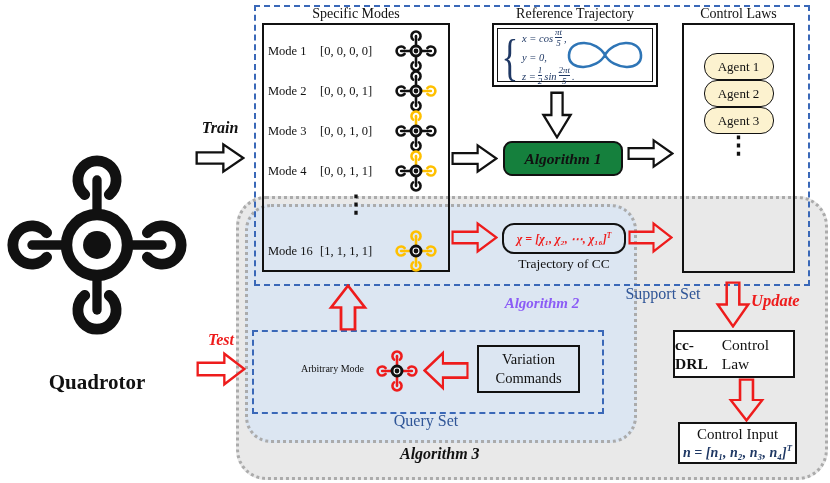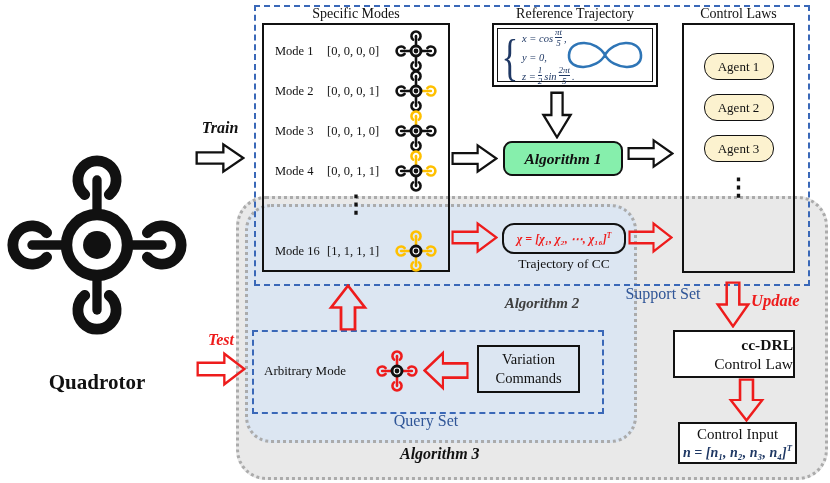--- a/index.html
+++ b/index.html
@@ -13,27 +13,27 @@
   .dashdot{border:2px dashed #3a68b8;background:transparent;}
   
   .frame{border:2px solid #111111;background:transparent;box-sizing:border-box;}
   .thickframe{border:2.5px solid #111111;background:#ffffff;box-sizing:border-box;}
   .rounded{border-radius:9px;}
   .title{font-size:14px;text-align:center;white-space:nowrap;}
   .bi{font-weight:bold;font-style:italic;}
   .center-flex{display:flex;align-items:center;justify-content:center;}
   
   .modes-col{display:flex;flex-direction:column;padding-top:6px;}
-  .mode-row{height:40px;display:flex;align-items:center;padding-left:11px;}
+  .mode-row{height:40px;display:flex;align-items:center;padding-left:4px;}
   .mode-label{font-size:12.5px;width:52px;flex:none;}
   .mode-vector{font-size:12.5px;flex:none;}
   .mode-icon{margin-left:auto;margin-right:10px;width:44px;height:44px;flex:none;display:flex;align-items:center;justify-content:center;}
   .vdots{text-align:center;font-weight:bold;font-size:24px;line-height:0.72;font-family:"DejaVu Serif",serif;}
   
-  .agents-col{display:flex;flex-direction:column;align-items:center;padding-top:28px;gap:14px;}
+  .agents-col{display:flex;flex-direction:column;align-items:center;padding-top:28px;gap:0;}
   .agent-pill{width:70px;height:27px;border:1.6px solid #111;border-radius:13px;background:#fcf2cf;
     display:flex;align-items:center;justify-content:center;font-size:13px;box-sizing:border-box;flex:none;}
   .agents-dots{height:22px;display:flex;align-items:center;justify-content:center;}
   
   .eqs{display:flex;align-items:center;font-style:italic;color:#1f3864;}
   .brace{font-size:50px;font-weight:400;line-height:54px;transform:scaleX(0.7);margin-right:0px;font-style:normal;}
   .eqlines{display:flex;flex-direction:column;gap:2px;}
   .eqline{font-size:10.5px;line-height:1.25;display:flex;align-items:center;white-space:nowrap;}
   .frac{display:inline-flex;flex-direction:column;text-align:center;vertical-align:middle;margin:0 2px;}
   .frac .num{display:block;font-size:9px;line-height:1.05;}
@@ -243,21 +243,21 @@
       <span>.</span>
     </span>
   </span>
 </div>
 <div class="abs" style="left:563px;top:32px;">
   <svg width="84" height="46" viewBox="0 0 84 46">
     <path d="M42 23 C34 8, 7 6, 6 23 C5 40, 34 38, 42 23 C50 8, 77 6, 78 23 C79 40, 50 38, 42 23" fill="none" stroke="#2e75b6" stroke-width="2.6" stroke-linecap="round"></path>
   </svg>
 </div>
 
-<div class="abs frame rounded center-flex bi" style="left:503px;top:141px;width:120px;height:35px;background:#86efac;border-width:2.2px;font-size:15.5px;">
+<div class="abs frame rounded center-flex bi" style="left:503px;top:141px;width:120px;height:35px;background:#15803d;border-width:2.2px;font-size:15.5px;">
   <span>Algorithm 1</span>
 </div>
 
 <div class="abs title" style="left:682px;top:6px;width:113px;">Control Laws</div>
 <div class="abs frame" style="left:682px;top:23px;width:113px;height:250px;">
   <div class="agents-col" id="agents-col">
       <div class="agent-pill">Agent 1</div>
       <div class="agent-pill">Agent 2</div>
       <div class="agent-pill">Agent 3</div>
       <div class="agents-dots vdots">⋮</div>
@@ -265,25 +265,25 @@
 </div>
 
 <div class="abs frame center-flex" style="left:502px;top:223px;width:124px;height:31px;border-radius:12px;">
   <span class="redtext" style="font-style:italic;font-weight:600;font-size:12px;white-space:nowrap;">
     <span>χ = [χ₁, χ₂, ⋯, χ₁₆]</span><sup class="t">T</sup>
   </span>
 </div>
 <div class="abs" style="left:502px;top:256px;width:124px;text-align:center;font-size:13.5px;white-space:nowrap;">Trajectory of CC</div>
 
 <div class="abs bluelabel" style="left:608px;top:285px;width:110px;text-align:center;font-size:16px;">Support Set</div>
-<div class="abs bi" style="left:487px;top:295px;width:110px;text-align:center;font-size:15px;color:#404040;">Algorithm 2</div>
+<div class="abs bi" style="left:487px;top:295px;width:110px;text-align:center;font-size:15px;color:#8b5cf6;">Algorithm 2</div>
 <div class="abs bluelabel" style="left:371px;top:412px;width:110px;text-align:center;font-size:16px;">Query Set</div>
 <div class="abs bi" style="left:400px;top:445px;width:120px;text-align:left;font-size:16px;">Algorithm 3</div>
 
-<div class="abs" style="left:264px;top:363px;width:100px;text-align:left;font-size:13px;white-space:nowrap;">Arbitrary Mode</div>
+<div class="abs" style="left:264px;top:363px;width:100px;text-align:right;font-size:10px;white-space:nowrap;">Arbitrary Mode</div>
 <div class="abs" style="left:375px;top:349px;width:44px;height:44px;"><svg width="44" height="44" viewBox="-22.200000000000003 -22.200000000000003 44.400000000000006 44.400000000000006">
       <line x1="0" y1="0" x2="0" y2="-15" stroke="#ee1c1c" stroke-width="2.6" stroke-linecap="round"></line>
       <g transform="translate(0,-15) rotate(90)">
         <path d="M 3.52 2.96 A 4.6 4.6 0 1 1 3.52 -2.96" fill="none" stroke="#ee1c1c" stroke-width="2.6" stroke-linecap="round"></path>
       </g>
       <line x1="0" y1="0" x2="15" y2="0" stroke="#ee1c1c" stroke-width="2.6" stroke-linecap="round"></line>
       <g transform="translate(15,0) rotate(180)">
         <path d="M 3.52 2.96 A 4.6 4.6 0 1 1 3.52 -2.96" fill="none" stroke="#ee1c1c" stroke-width="2.6" stroke-linecap="round"></path>
       </g>
       <line x1="0" y1="0" x2="0" y2="15" stroke="#ee1c1c" stroke-width="2.6" stroke-linecap="round"></line>
@@ -296,21 +296,21 @@
       </g>
       <circle r="5" fill="#ffffff" stroke="#111111" stroke-width="3"></circle>
       <circle r="2.4" fill="#111111"></circle>
     </svg></div>
 <div class="abs frame center-flex" style="left:477px;top:345px;width:103px;height:48px;border-width:2.2px;flex-direction:column;font-size:14.5px;line-height:1.3;">
   <span>Variation</span>
   <span>Commands</span>
 </div>
 
 <div class="abs bi redtext" style="left:751px;top:291px;font-size:16.5px;">Update</div>
-<div class="abs thickframe center-flex" style="left:673px;top:330px;width:122px;height:48px;flex-direction:column;font-size:15.5px;line-height:1.25;align-items:flex-end;">
+<div class="abs thickframe center-flex" style="left:673px;top:330px;width:122px;height:48px;font-size:15.5px;line-height:1.25;">
   <span style="font-weight:bold;">cc-DRL</span>
   <span>Control Law</span>
 </div>
 <div class="abs thickframe center-flex" style="left:678px;top:422px;width:119px;height:42px;flex-direction:column;line-height:1.15;">
   <span style="font-size:15px;">Control Input</span>
   <span class="navy" style="font-size:14px;font-weight:bold;font-style:italic;white-space:nowrap;">
     <span>n = [n₁, n₂, n₃, n₄]</span><sup class="t">T</sup>
   </span>
 </div>
 

